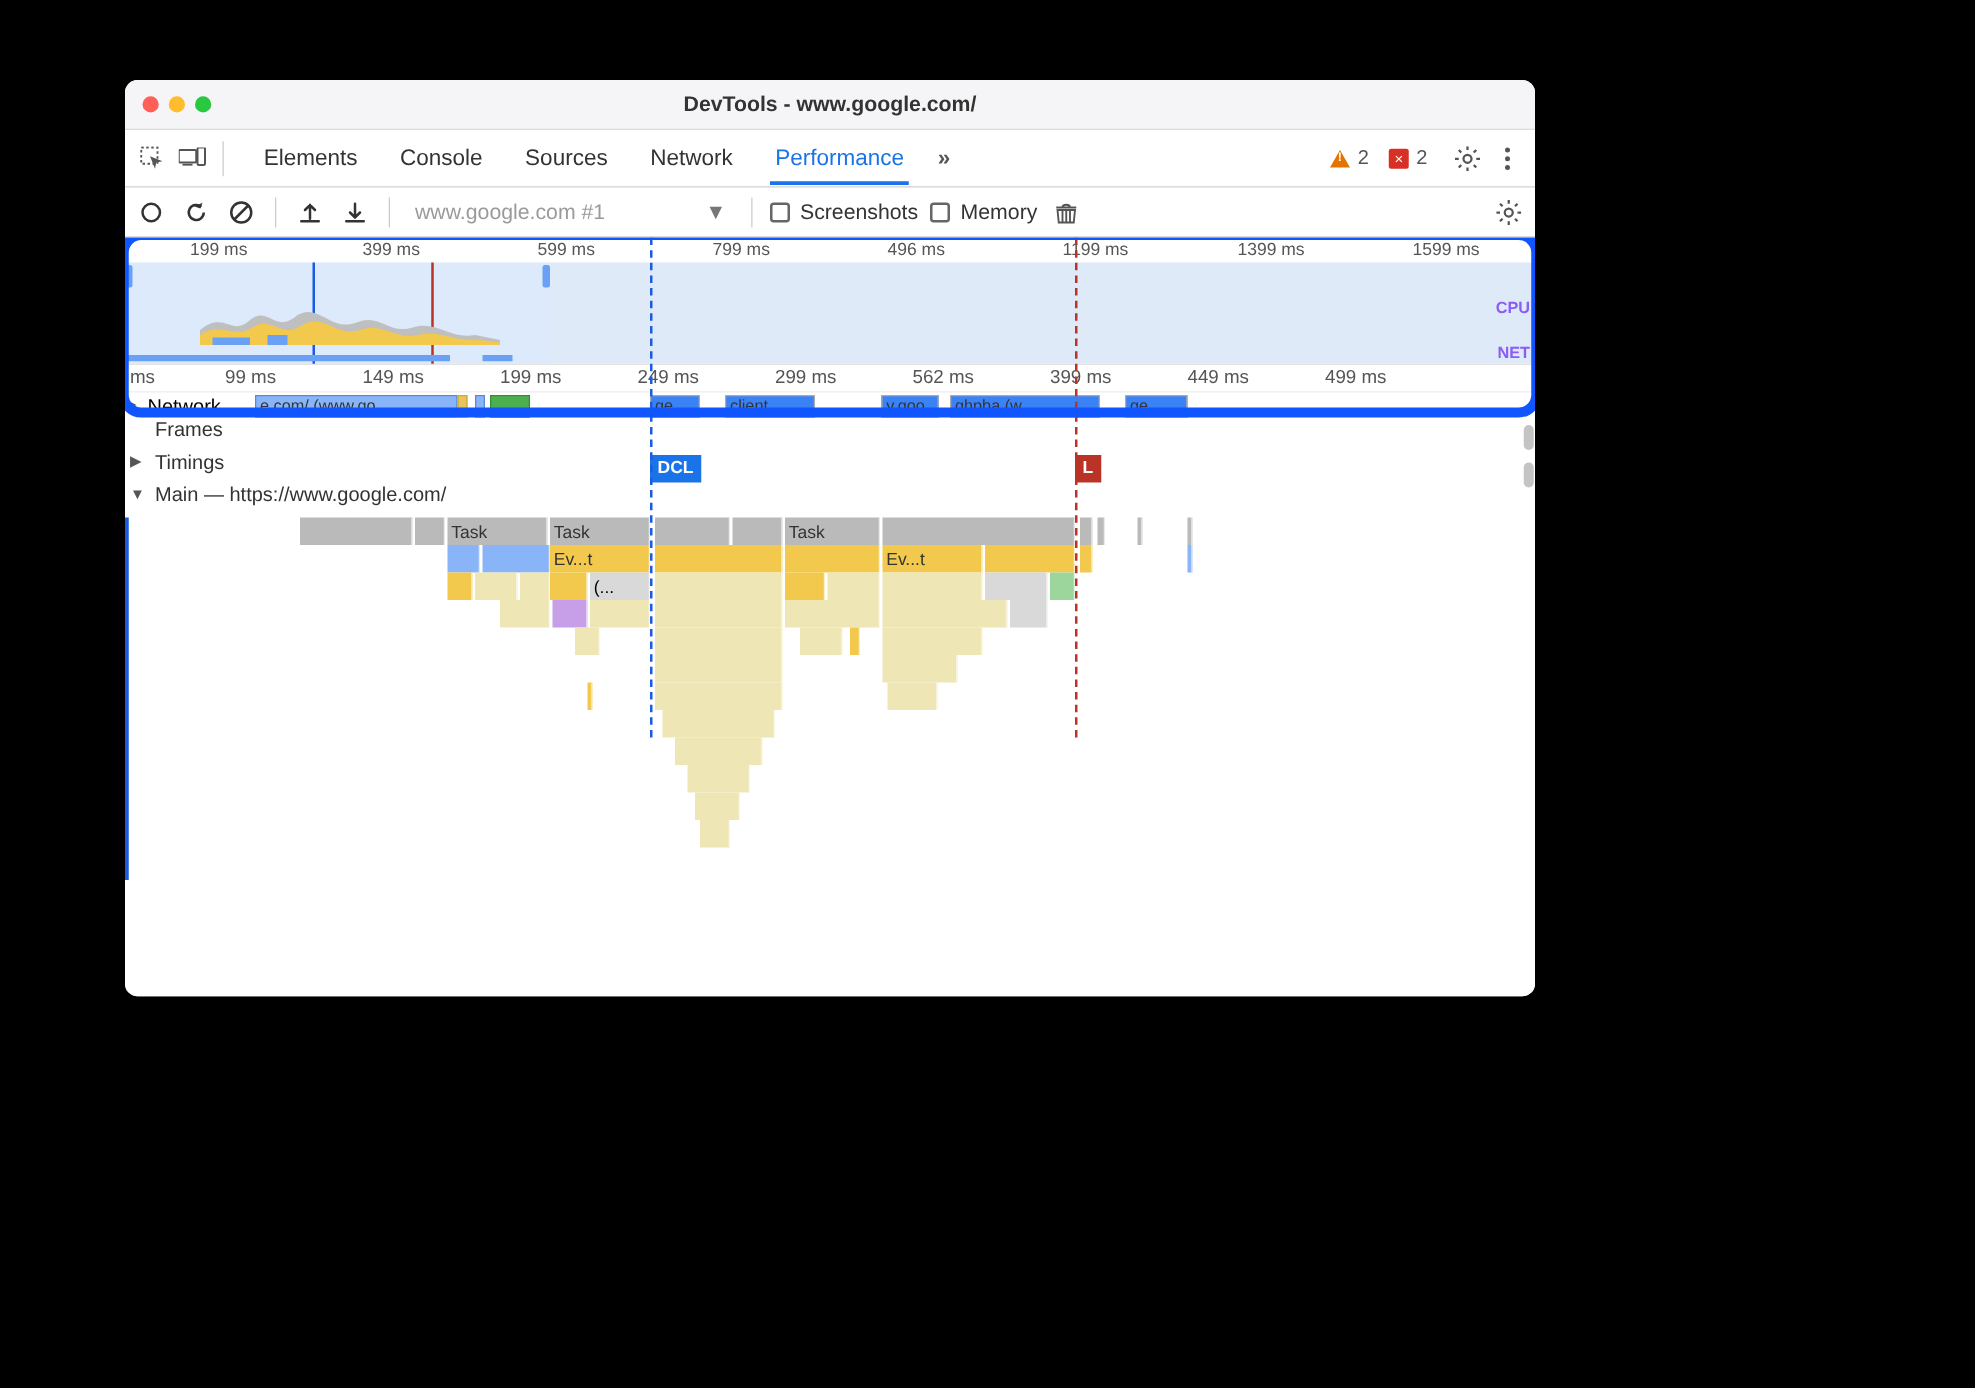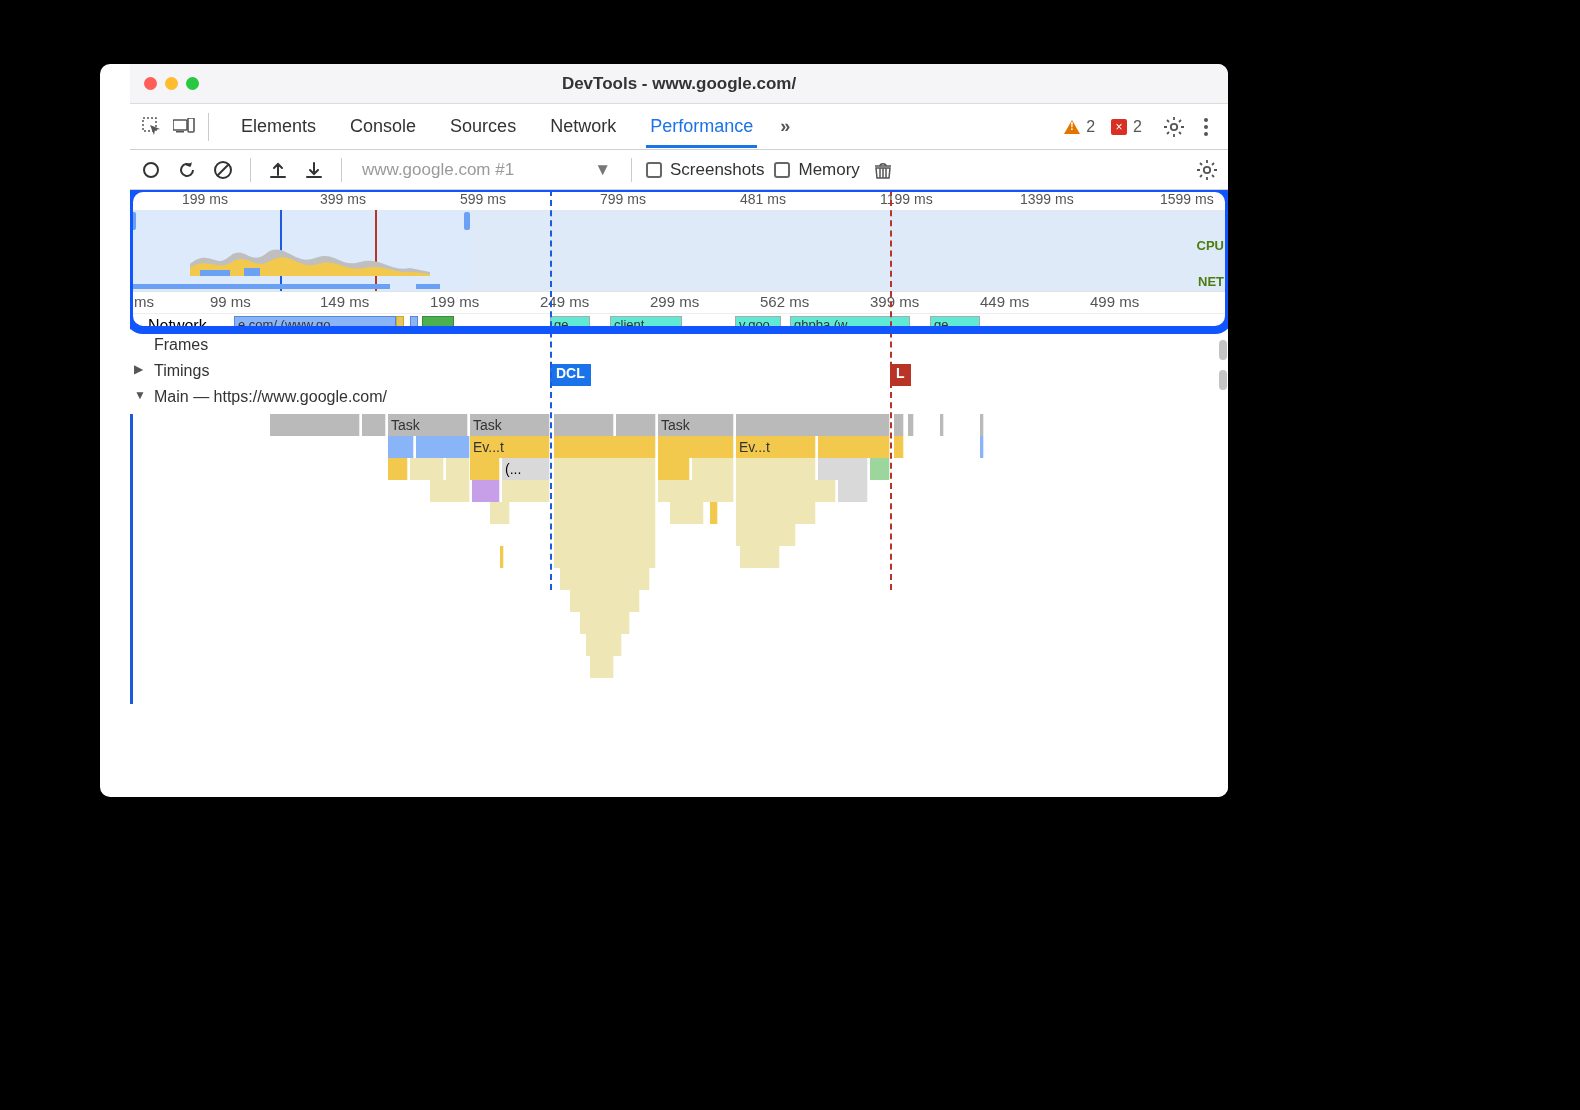--- a/index.html
+++ b/index.html
@@ -1,21 +1,20 @@
 <!DOCTYPE html>
 <html><head>
 <meta charset="utf-8">
 <style>
   * { box-sizing: border-box; margin: 0; padding: 0; font-family: -apple-system, "Helvetica Neue", Arial, sans-serif; }
   body { background: #000; width: 1580px; height: 1110px; position: relative; }
   .window {
     position: absolute; left: 100px; top: 64px; width: 1128px; height: 733px;
     background: #fff; border-radius: 10px; overflow: hidden;
     box-shadow: 0 25px 60px rgba(0,0,0,.55);
-    padding-left: 30px;
   }
   
   .titlebar { height: 40px; background: #f5f5f7; display: flex; align-items: center; position: relative; border-bottom: 1px solid #dcdcdc; }
   .traffic { display: flex; gap: 8px; padding-left: 14px; }
   .tl { width: 13px; height: 13px; border-radius: 50%; }
   .tl.red { background:#ff5f57;} .tl.yellow{background:#febc2e;} .tl.green{background:#28c840;}
   .title { position:absolute; left:0; right:0; text-align:center; font-size:17px; font-weight:600; color:#333; pointer-events:none;}
   
   .tabsrow { height: 46px; border-bottom: 1px solid #d0d0d0; display:flex; align-items:center; padding: 0 8px; gap: 4px; font-size: 18px; color:#333;}
   .tabsrow .ibtn { width: 28px; height: 28px; display:flex; align-items:center; justify-content:center; cursor:pointer; color:#555;}
@@ -42,28 +41,28 @@
   .perfbody { position:relative; height: 609px; overflow:hidden; background:#fff;}
   .ruler1 { height: 20px; position:relative; font-size:14px; color:#555;}
   .ruler1 span, .ruler2 span { position:absolute; top:1px; }
   .overview { height: 82px; background:#f7f9fc; position:relative; border-bottom:1px solid #e3e3e3;}
   .ov-sel { position:absolute; left:0; width:340px; top:0; bottom:0; background:#c9dffb; opacity:.55;}
   .ov-rest { position:absolute; left:340px; right:0; top:0; bottom:0; background:#dfeaf8;}
   .ov-handle{position:absolute;top:2px;width:6px;height:18px;background:#6aa1f4;border-radius:2px;cursor:ew-resize;z-index:10;}
   .ov-cpu { position:absolute; left:60px; top:28px; width:240px; height:38px;}
   .ov-net { position:absolute; left:0; right:0; bottom:2px;}
   .ov-net .bar{position:absolute;height:5px;bottom:0;background:#6aa1f4;}
-  .ov-label{position:absolute;right:4px;font-size:13px;font-weight:700;color:#4d7c0f;}
+  .ov-label{position:absolute;right:4px;font-size:13px;font-weight:700;color:#8b5cf6;}
   .ruler2 { height: 22px; position:relative; font-size:15px; color:#555; border-bottom:1px solid #eee; padding-top:2px;}
   
   .track { position:relative; font-size:16px;}
   .track .head { height: 26px; display:flex; align-items:flex-start; gap:6px; padding-left:4px; color:#333;}
   .disc { font-size:12px; color:#555; cursor:pointer; user-select:none; width:14px; display:inline-block;}
   .nrow { height:22px; position:relative;}
-  .nblk { position:absolute; height:18px; top:2px; border:1px solid #aaa; background:#5eead4; font-size:13px; overflow:hidden; white-space:nowrap; padding:0 3px; line-height:16px; color:#333;}
+  .nblk { position:absolute; height:18px; top:2px; border:1px solid #aaa; background:#3b82f6; font-size:13px; overflow:hidden; white-space:nowrap; padding:0 3px; line-height:16px; color:#333;}
   .nblk.green{background:#4caf50;border-color:#3a8a3e;color:#fff;}
   .nblk.blue{background:#8ab4f8;border-color:#5a88d8;}
   .nblk.gold{background:#e7c659;border-color:#caa93a;}
   .badge{position:absolute;top:2px;height:22px;color:#fff;font-size:14px;font-weight:700;padding:1px 6px;}
   .badge.dcl{background:#1a73e8;} .badge.l{background:#b93426;}
   .dashline{position:absolute;top:0;width:0;border-left:2px dashed;height:400px;z-index:5;}
   
   .flame{position:relative;height:290px;background:#fff;}
   .frow{position:absolute;left:0;right:0;height:20px;}
   .fb{position:absolute;height:22px;font-size:14px;overflow:hidden;white-space:nowrap;padding-left:3px;line-height:22px;border-right:1px solid rgba(255,255,255,.7);}
@@ -211,21 +210,21 @@
   </div>
 
   <div class="perfbody highlight-area">
     <div class="hlborder"></div>
 
     <div class="ruler1">
       <span style="left:52px">199 ms</span>
       <span style="left:190px">399 ms</span>
       <span style="left:330px">599 ms</span>
       <span style="left:470px">799 ms</span>
-      <span style="left:610px">481 ms</span>
+      <span style="left:610px">496 ms</span>
       <span style="left:750px">1199 ms</span>
       <span style="left:890px">1399 ms</span>
       <span style="left:1030px">1599 ms</span>
     </div>
 
     <div class="overview">
       <div class="ov-rest"></div>
       <div class="ov-sel"></div>
       <div class="ov-handle" style="left:0"></div>
       <div class="ov-handle" style="left:334px"></div>

